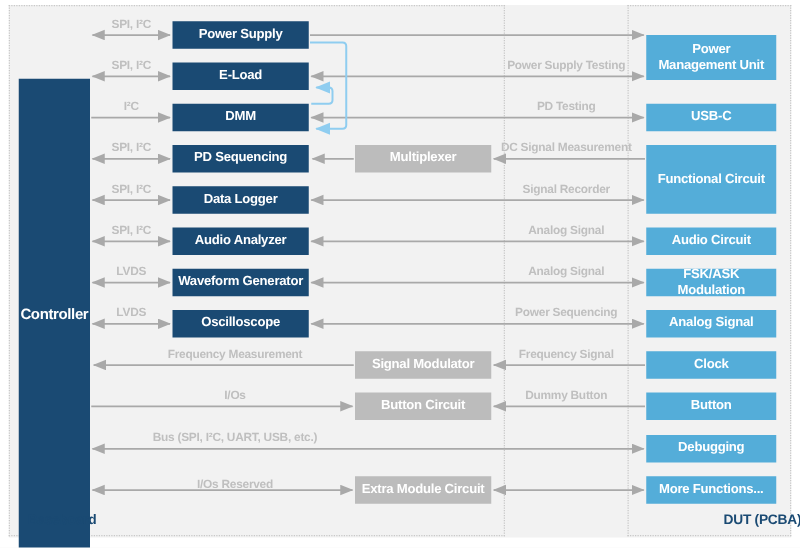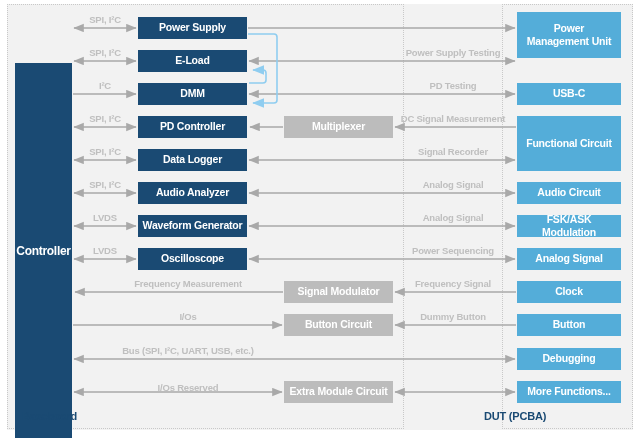--- a/index.html
+++ b/index.html
@@ -27,21 +27,21 @@
     position:absolute;color:#bfbfbf;font-size:9.5px;font-weight:bold;
     letter-spacing:-0.2px;text-align:center;line-height:11px;white-space:nowrap;
   }
   .lbl.busl{left:72px;width:66px;}
   .lbl.iol{left:72px;width:232px;}
   .lbl.sigl{left:398px;width:110px;}
   .regionlbl{
     position:absolute;color:#1a4a73;font-size:11px;font-weight:bold;letter-spacing:-0.2px;
   }
   .regionlbl.bb{left:22px;top:410px;}
-  .regionlbl.dut{left:484px;top:410px;width:131px;text-align:left;}
+  .regionlbl.dut{left:510px;top:410px;width:131px;text-align:right;}
 </style>
 </head>
 <body>
 
 <div class="canvas">
 
   <div class="underlay"></div>
   <div class="region baseboard"></div>
   <div class="region dut"></div>
 
@@ -89,32 +89,32 @@
       <path d="M248,34 H274 Q277,34 277,37 V100 Q277,103 274,103 H253" marker-end="url(#bh)"></path>
       <path d="M249,83 H263 Q266,83 266,80 V73 Q266,70 263,70 H253" marker-end="url(#bh)"></path>
     </g>
   </svg>
 
   <div class="box navy controller">Controller</div>
 
   <div class="box navy instr" style="top:17px">Power Supply</div>
   <div class="box navy instr" style="top:50px">E-Load</div>
   <div class="box navy instr" style="top:83px">DMM</div>
-  <div class="box navy instr" style="top:116px">PD Controller</div>
+  <div class="box navy instr" style="top:116px">PD Sequencing</div>
   <div class="box navy instr" style="top:149px">Data Logger</div>
   <div class="box navy instr" style="top:182px">Audio Analyzer</div>
   <div class="box navy instr" style="top:215px">Waveform Generator</div>
   <div class="box navy instr" style="top:248px">Oscilloscope</div>
 
   <div class="box aux" style="top:116px">Multiplexer</div>
   <div class="box aux" style="top:281px">Signal Modulator</div>
   <div class="box aux" style="top:314px">Button Circuit</div>
   <div class="box aux" style="top:381px">Extra Module Circuit</div>
 
-  <div class="box blk" style="top:12px;height:46px">Power Management Unit</div>
+  <div class="box blk" style="top:28px;height:36px">Power Management Unit</div>
   <div class="box blk" style="top:83px">USB-C</div>
   <div class="box blk" style="top:116px;height:55px">Functional Circuit</div>
   <div class="box blk" style="top:182px">Audio Circuit</div>
   <div class="box blk" style="top:215px">FSK/ASK Modulation</div>
   <div class="box blk" style="top:248px">Analog Signal</div>
   <div class="box blk" style="top:281px">Clock</div>
   <div class="box blk" style="top:314px">Button</div>
   <div class="box blk" style="top:348px">Debugging</div>
   <div class="box blk" style="top:381px">More Functions...</div>
 

